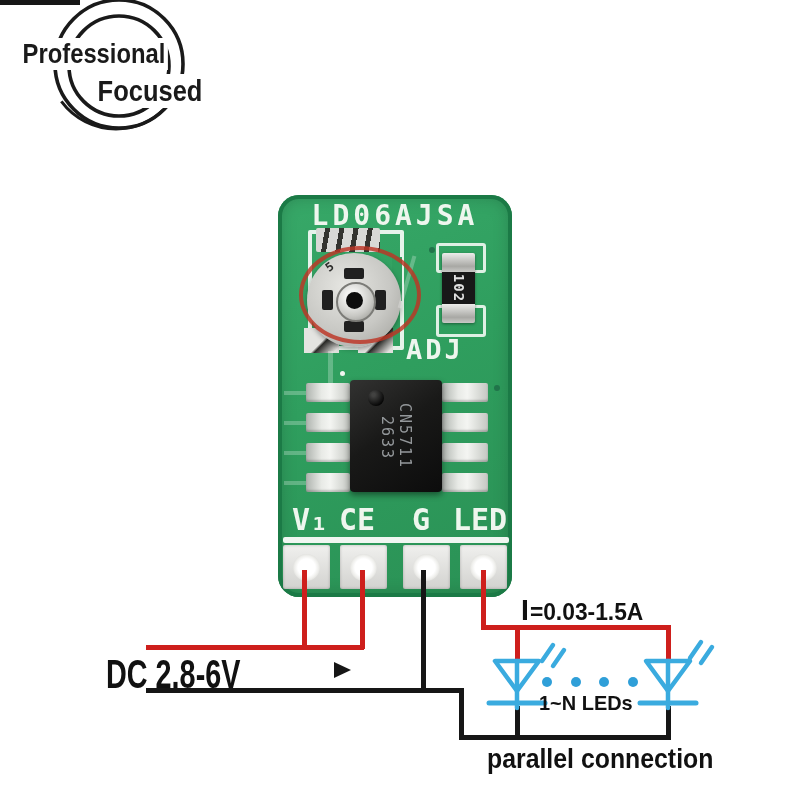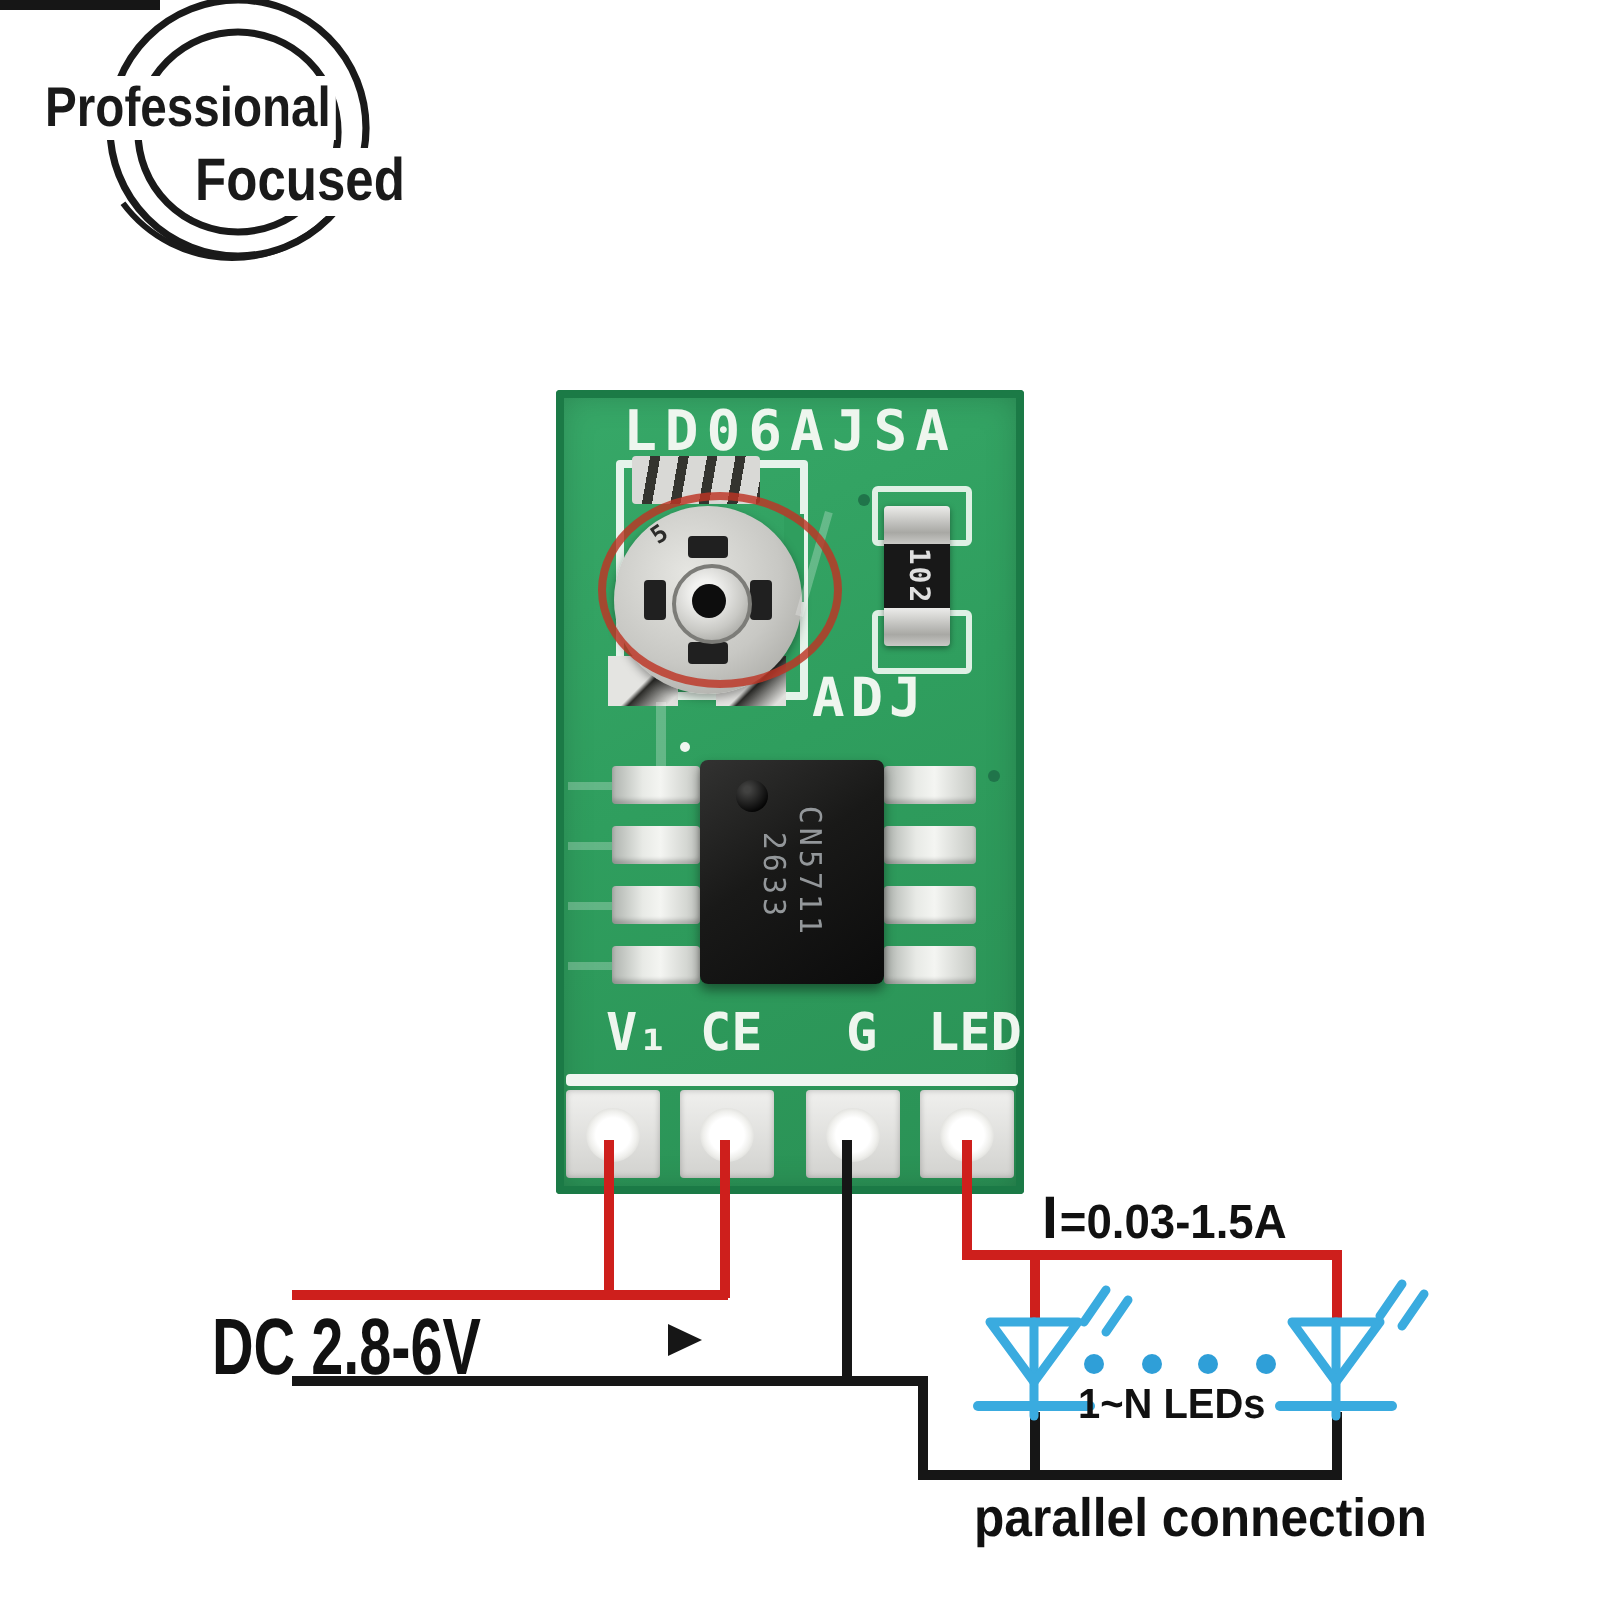--- a/index.html
+++ b/index.html
@@ -10,21 +10,21 @@
   #logo{position:absolute;left:0;top:0;width:230px;height:160px;margin-left:19px;}
   #logo svg{position:absolute;left:0;top:0;}
   .logo-text{position:absolute;color:#1a1a1a;font-weight:bold;background:#ffffff;
              padding:0 3px;transform-origin:left center;white-space:nowrap;}
   #logo-line1{left:1px;top:38px;font-size:28px;transform:scaleX(0.85);}
   #logo-line2{left:76px;top:74px;font-size:30px;transform:scaleX(0.85);}
 
   
   #pcb{position:absolute;left:278px;top:195px;width:234px;height:402px;
        background:linear-gradient(155deg,#37a868 0%,#2f9e5e 45%,#2a9155 100%);
-       border-radius:2px;box-shadow:inset 0 0 0 4px #1b7a46, inset 0 0 18px rgba(0,0,0,.25);
+       border-radius:21px;box-shadow:inset 0 0 0 4px #1b7a46, inset 0 0 18px rgba(0,0,0,.25);
        z-index:2;}
   .abs{position:absolute;}
   .silk{color:#eef6ee;font-family:"DejaVu Sans Mono",monospace;font-weight:bold;}
 
   #pcb-title{left:0;top:4px;width:100%;text-align:center;font-size:28px;letter-spacing:4px;}
 
   
   #pot-bracket{left:30px;top:35px;width:88px;height:112px;border:4px solid rgba(245,250,246,.92);
                border-radius:2px;}
   #pot-notch{left:114px;top:62px;width:10px;height:44px;background:#2f9e5e;}
@@ -71,21 +71,21 @@
      box-shadow:0 3px 6px rgba(0,0,0,.45);}
   #chip-dimple{position:absolute;left:18px;top:10px;width:16px;height:16px;border-radius:50%;
      background:radial-gradient(circle at 35% 30%,#424241 10%,#050505 75%);}
   #chip-marking{position:absolute;left:50%;top:50%;transform:translate(-50%,-50%) rotate(90deg);
      color:#93979a;font-family:"DejaVu Sans Mono",monospace;font-size:15px;letter-spacing:2px;
      line-height:18px;white-space:nowrap;}
   #chip-marking .l2{margin-left:13px;}
   .via{border-radius:50%;}
 
   
-  .pin-label{top:307px;font-size:26px;margin-left:11px;}
+  .pin-label{top:307px;font-size:30px;}
   #silk-line{left:5px;top:342px;width:226px;height:6px;background:#f0f6f1;border-radius:2px;}
   .pad{top:350px;width:47px;height:44px;border-radius:2px;
      background:linear-gradient(180deg,#f0f0ee 0%,#d2d2cf 100%);
      box-shadow:inset 0 0 3px rgba(0,0,0,.25);}
   .pad-hole{position:absolute;left:10px;top:9px;width:27px;height:27px;border-radius:50%;
      background:radial-gradient(circle,#ffffff 45%,#efefec 62%,#b9b9b5 100%);}
 
   
   .wire{position:absolute;z-index:4;}
   .red{background:#ce1f1c;} .blk{background:#161616;}

